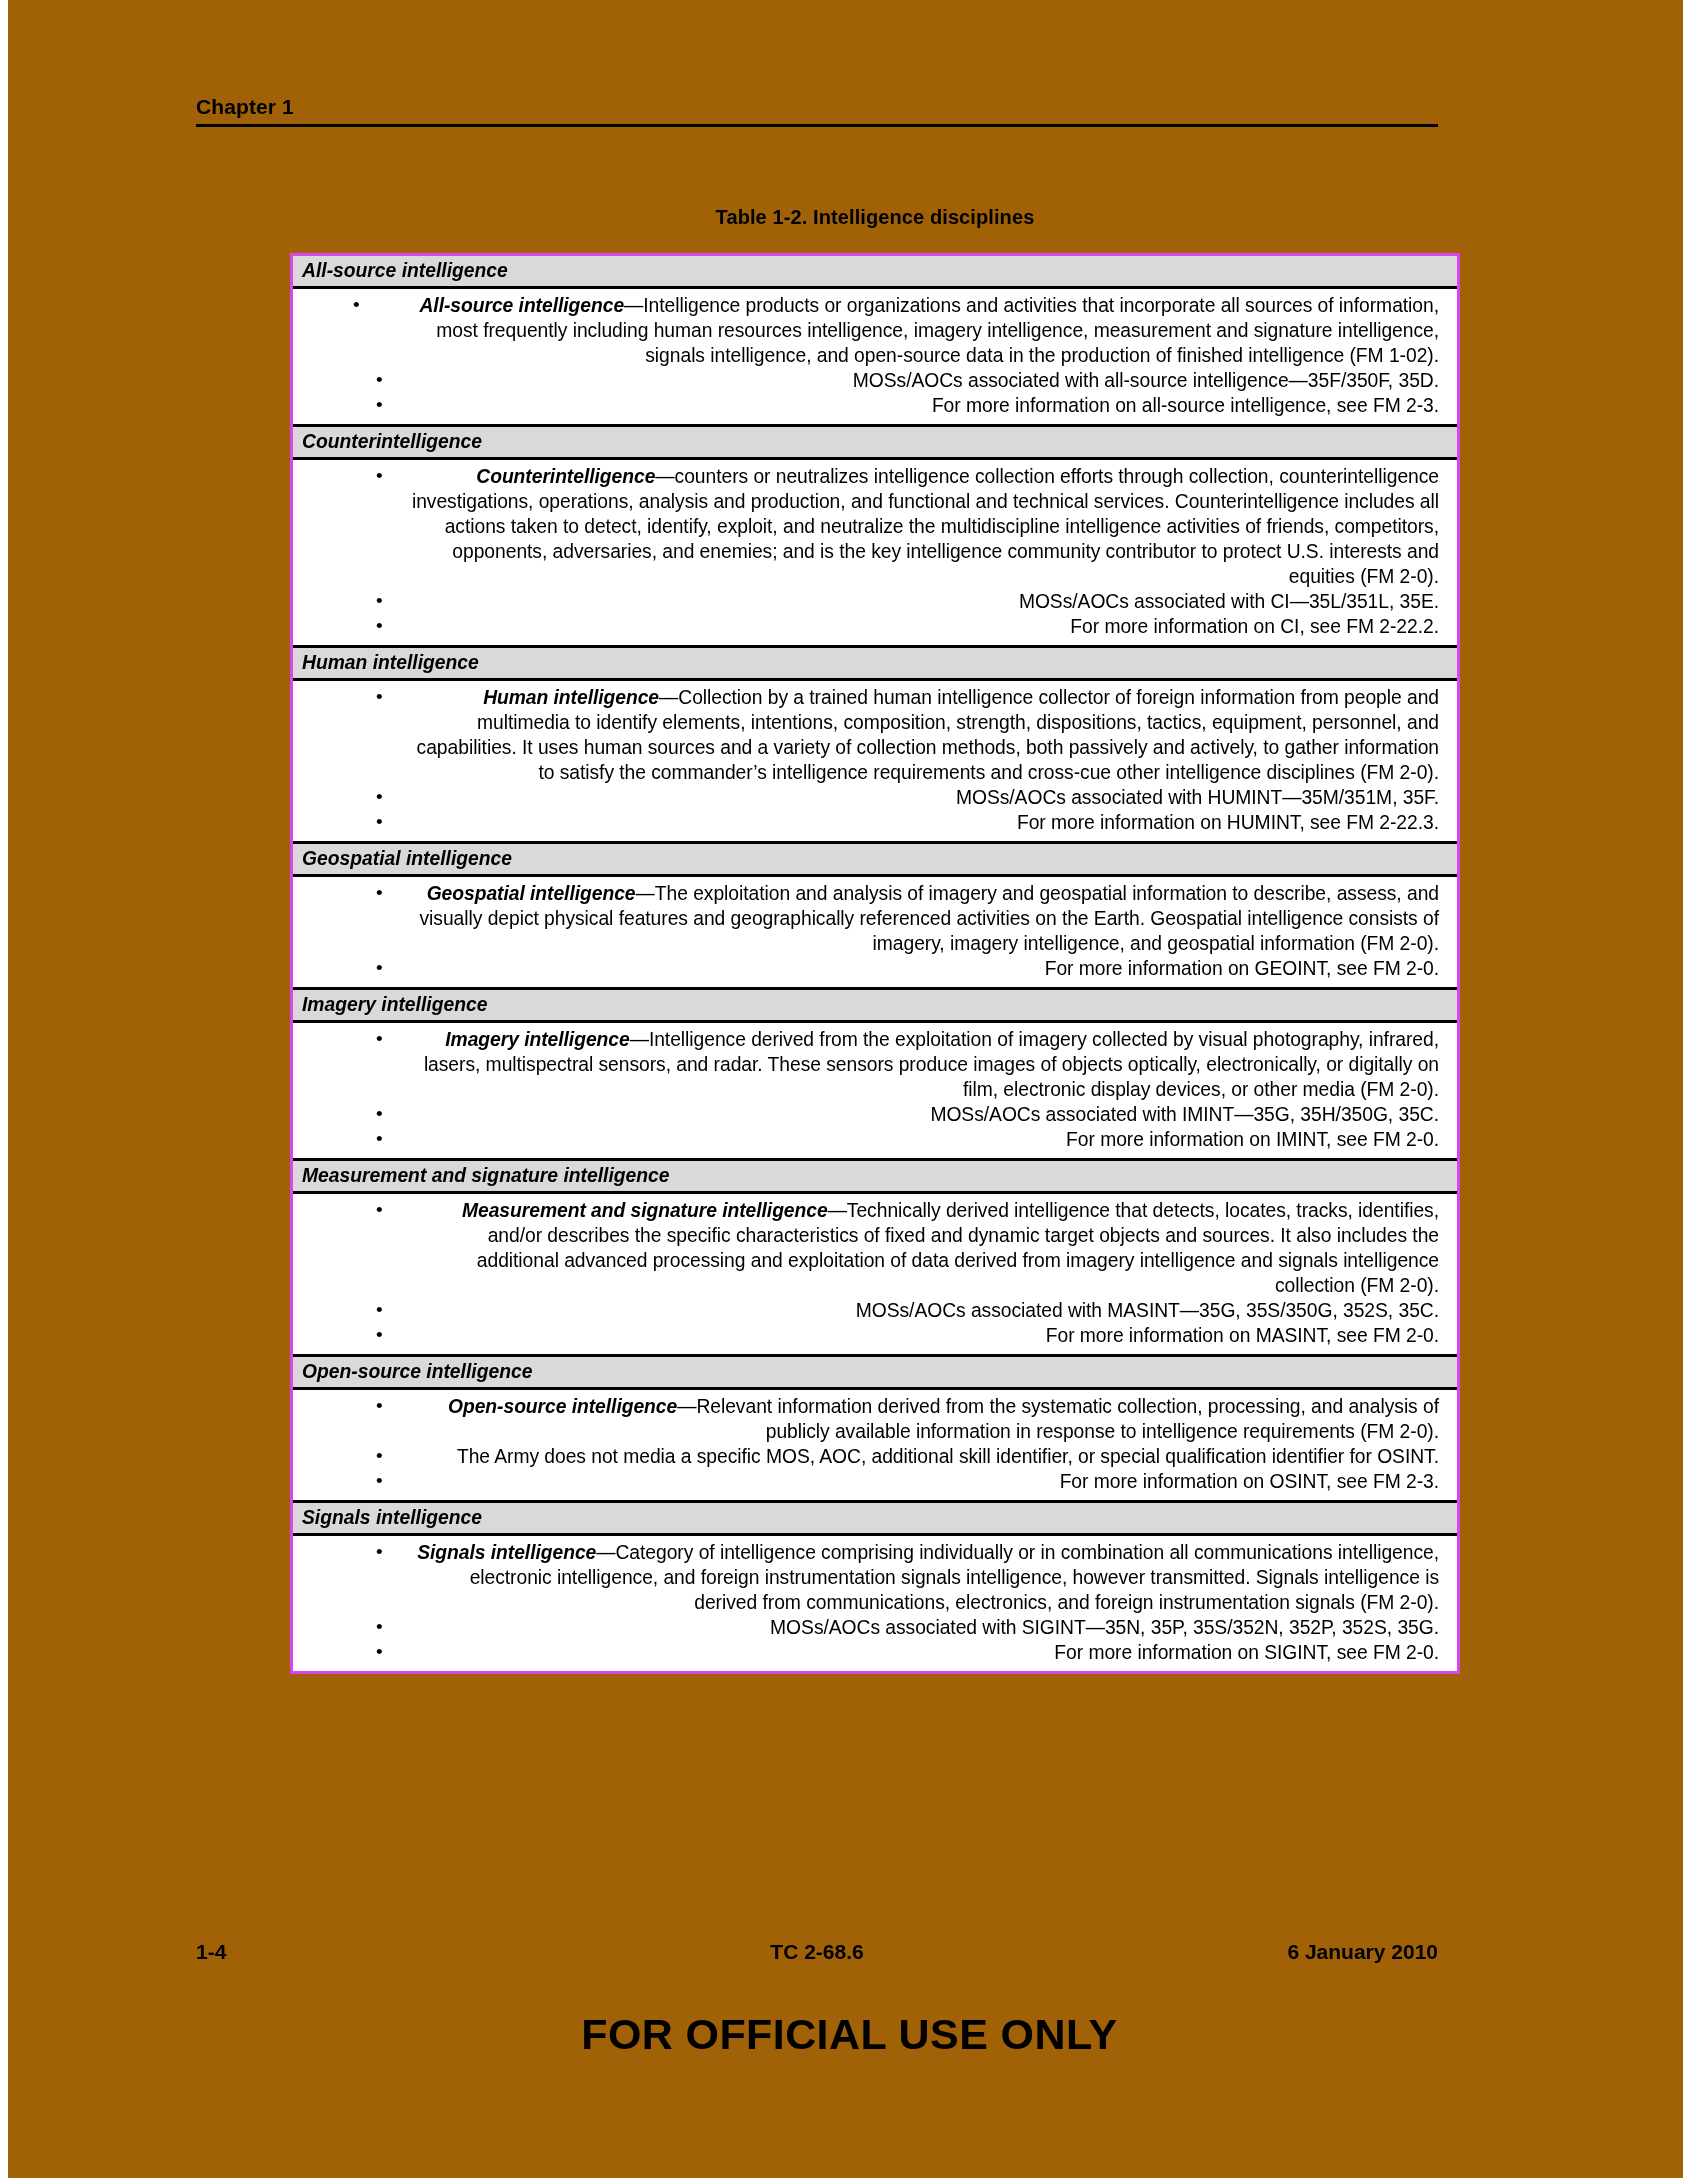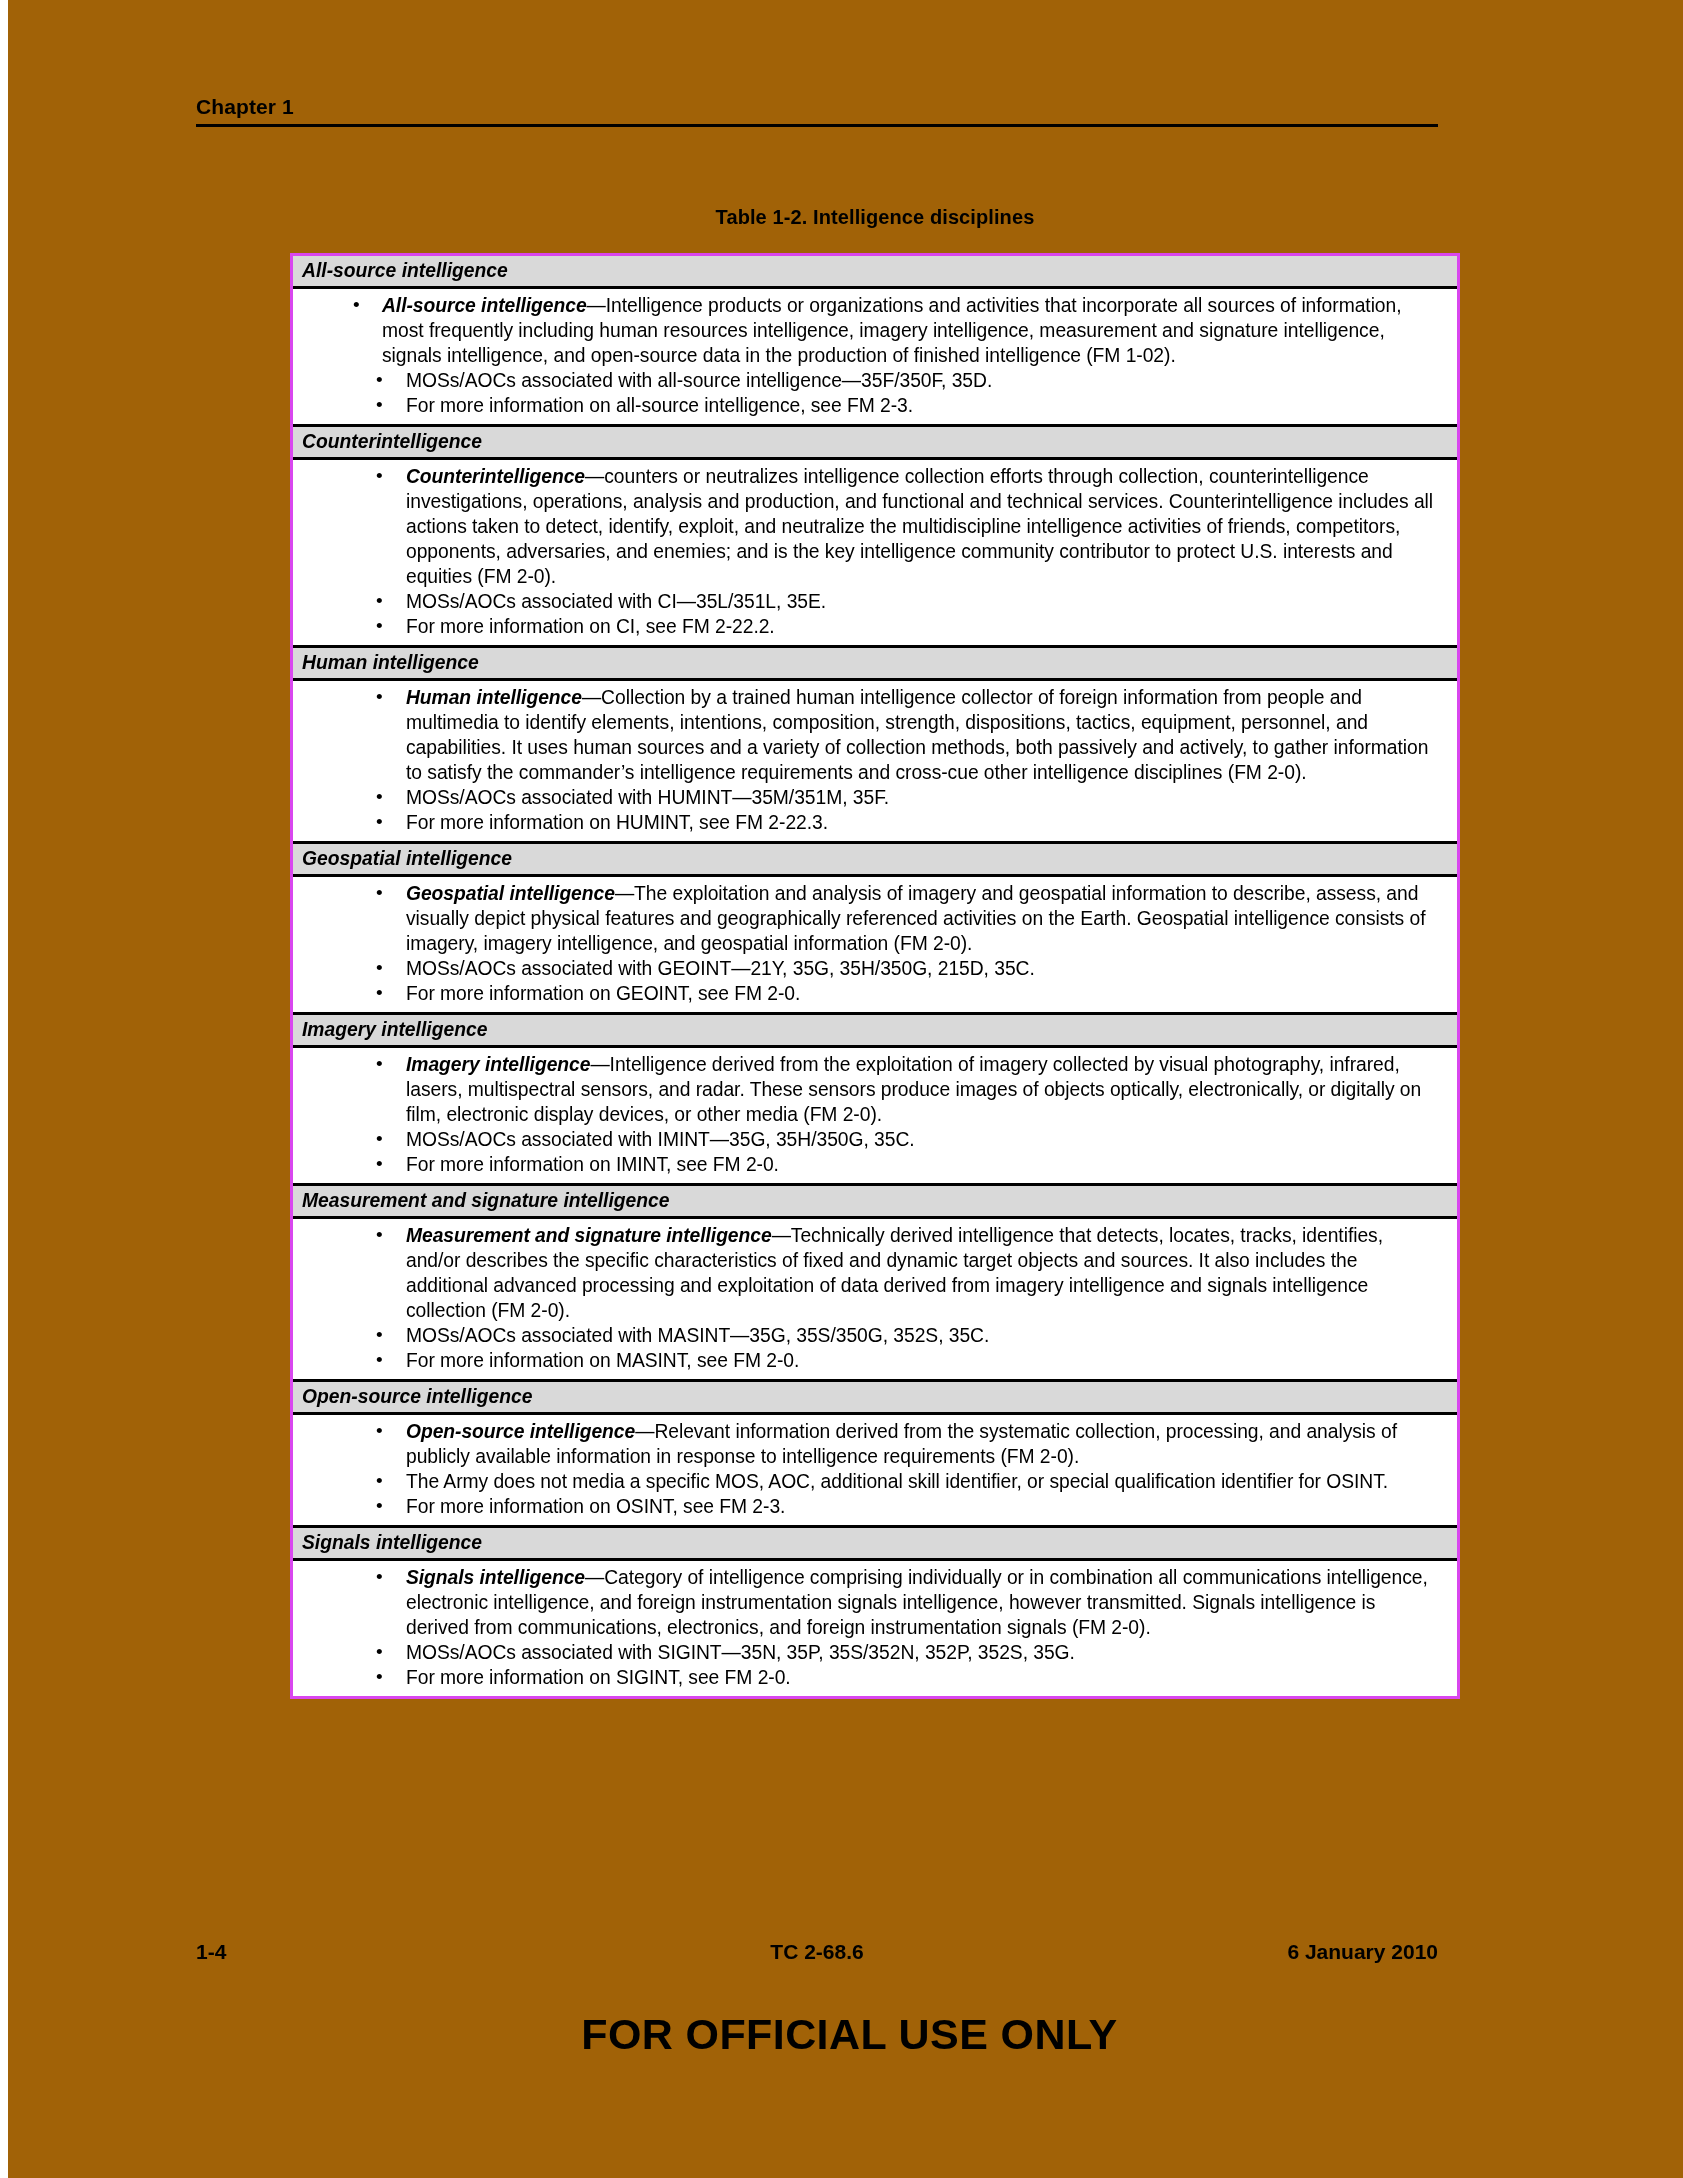--- a/index.html
+++ b/index.html
@@ -83,20 +83,21 @@
     line-height: 23px;
     letter-spacing: 0px;
   }
   .section:first-child > .section-header {
     border-top: none;
   }
 
   .section-body {
     background: #fff;
     padding: 4px 0 6px 12px;
+    text-align: right;
   }
 
   
   ul.bullets {
     list-style: none;
     margin: 0;
     padding: 0;
   }
 
   li.bullet {
@@ -203,21 +204,20 @@
             <li class="bullet"><span>MOSs/AOCs associated with HUMINT—35M/351M, 35F.</span></li>
             <li class="bullet"><span>For more information on HUMINT, see FM 2-22.3.</span></li>
           </ul>
         </div>
       </div>
       <div class="section">
         <div class="section-header">Geospatial intelligence</div>
         <div class="section-body">
           <ul class="bullets">
             <li class="bullet"><span class="term">Geospatial intelligence</span><span>—The exploitation and analysis of imagery and geospatial information to describe, assess, and visually depict physical features and geographically referenced activities on the Earth. Geospatial intelligence consists of imagery, imagery intelligence, and geospatial information (FM 2-0).</span></li>
-            <li class="bullet"><span>MOSs/AOCs associated with GEOINT—21Y, 35G, 35H/350G, 215D, 35C.</span></li>
             <li class="bullet"><span>For more information on GEOINT, see FM 2-0.</span></li>
           </ul>
         </div>
       </div>
       <div class="section">
         <div class="section-header">Imagery intelligence</div>
         <div class="section-body">
           <ul class="bullets">
             <li class="bullet"><span class="term">Imagery intelligence</span><span>—Intelligence derived from the exploitation of imagery collected by visual photography, infrared, lasers, multispectral sensors, and radar. These sensors produce images of objects optically, electronically, or digitally on film, electronic display devices, or other media (FM 2-0).</span></li>
             <li class="bullet"><span>MOSs/AOCs associated with IMINT—35G, 35H/350G, 35C.</span></li>

